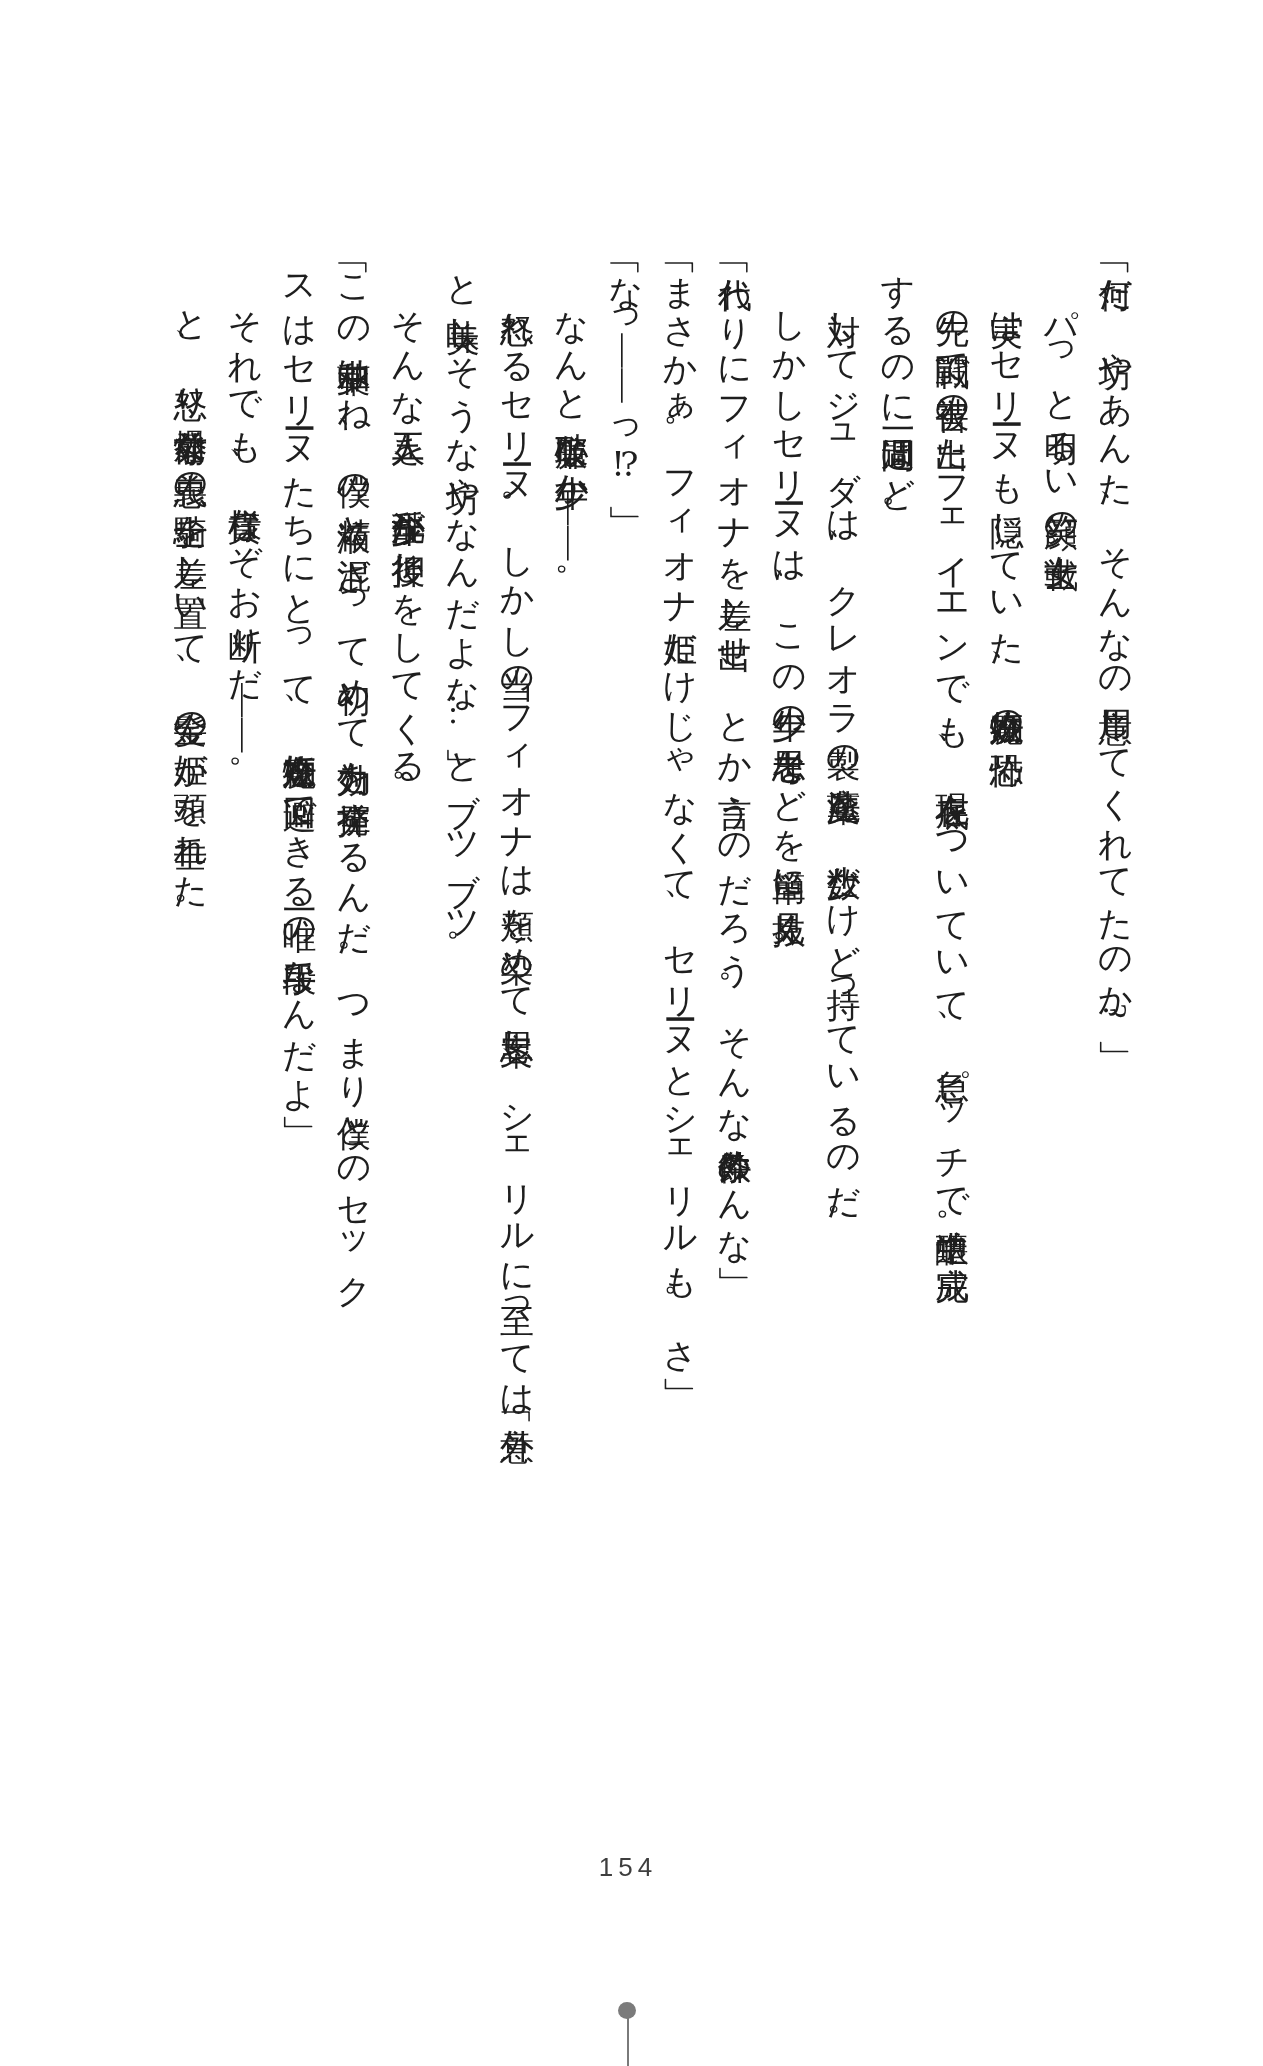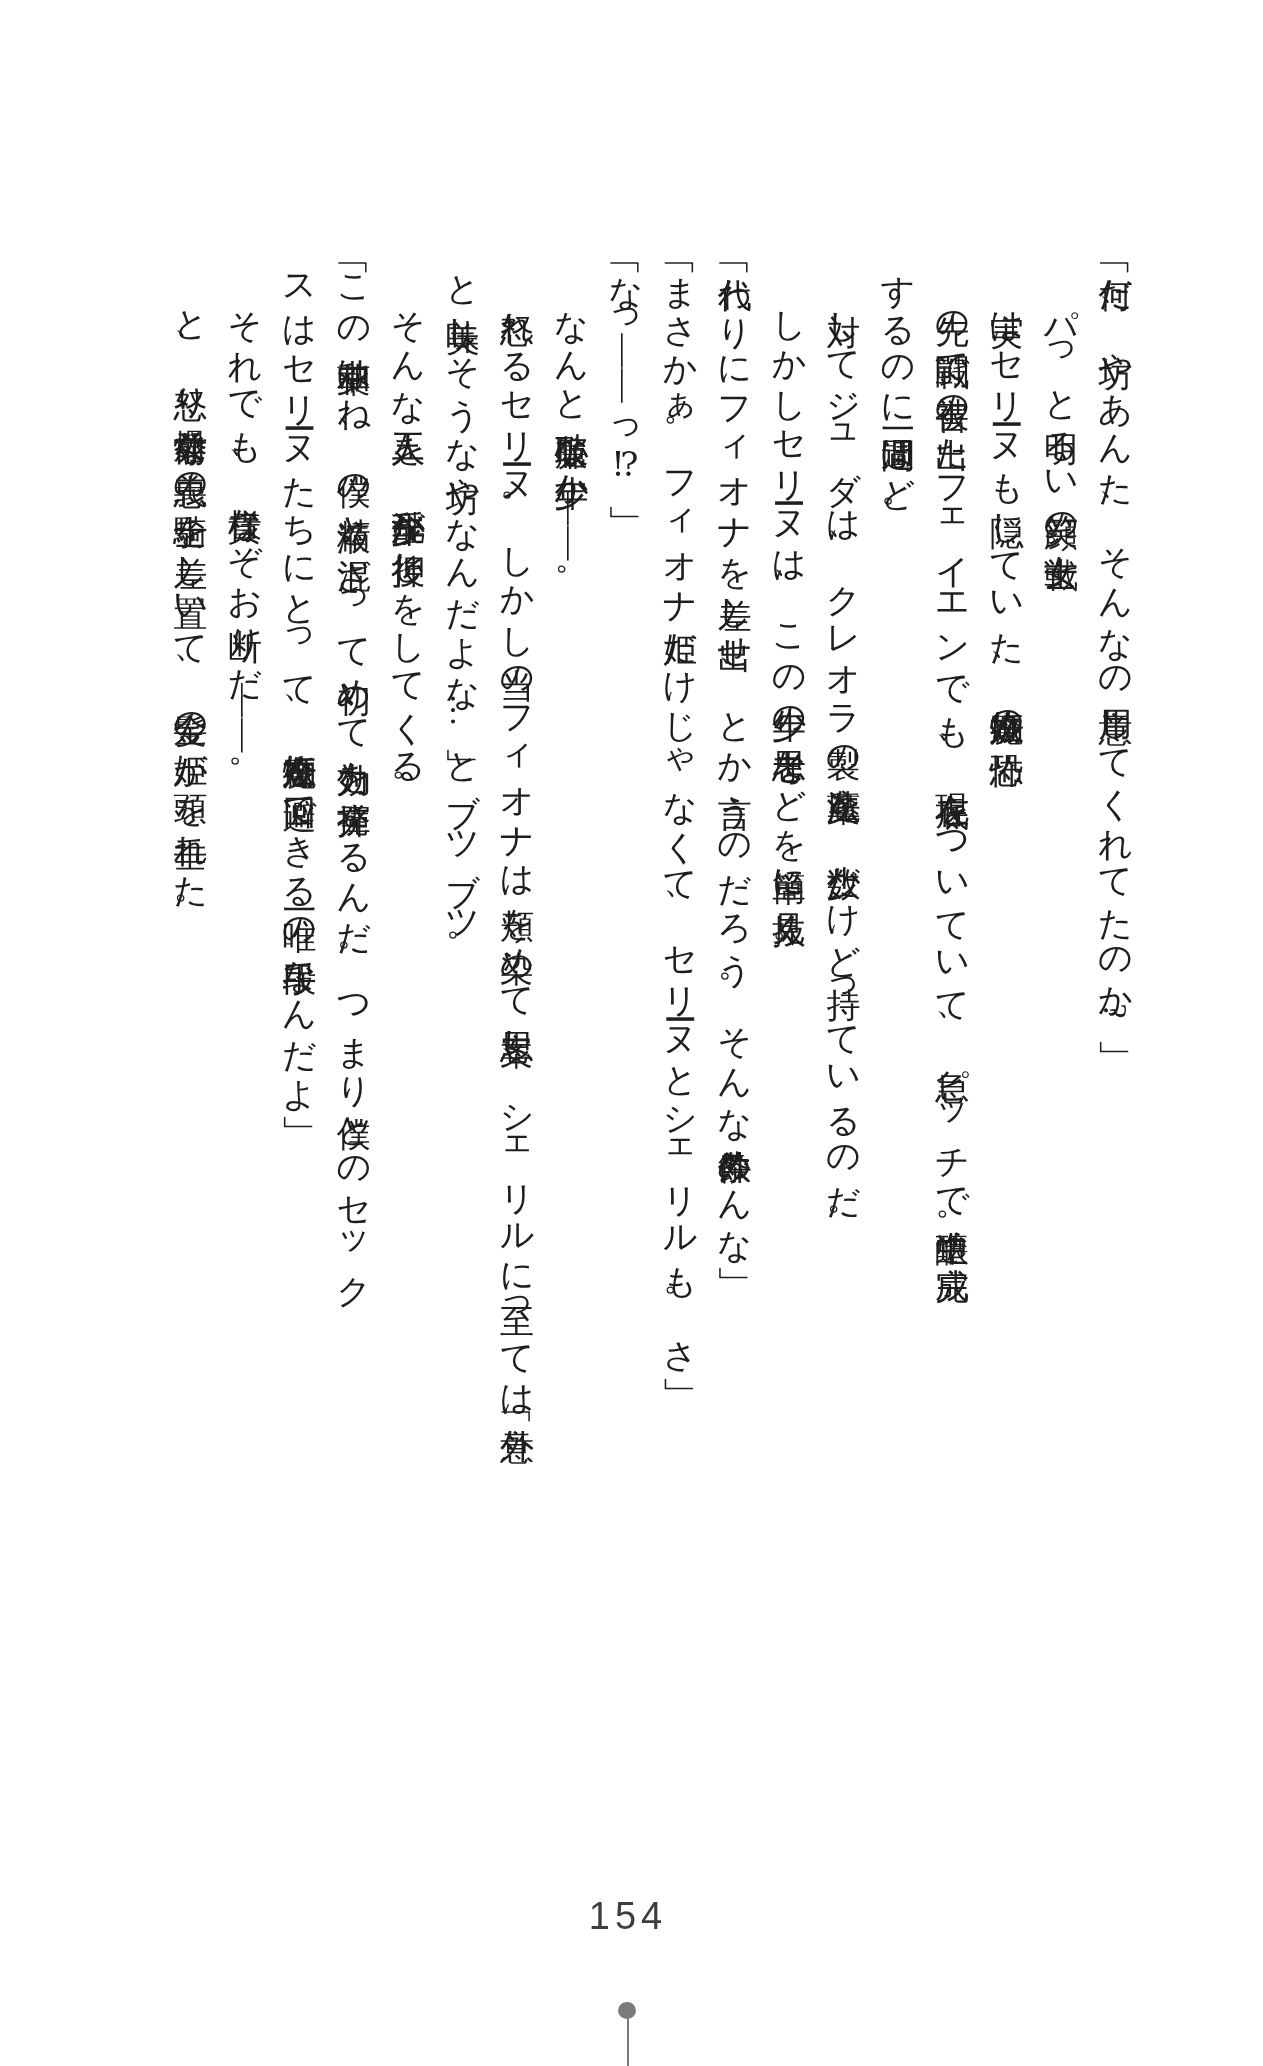--- a/index.html
+++ b/index.html
@@ -27,25 +27,25 @@
     letter-spacing: 1px;
     color: #1e1e1e;
   }
   .text-col {
     margin: 0;
     padding: 0;
     white-space: nowrap;
   }
   .page-number {
     position: absolute;
-    top: 1895px;
+    top: 1852px;
     left: 628px;
     transform: translateX(-50%);
     font-family: "Liberation Sans", "DejaVu Sans", sans-serif;
-    font-size: 38px;
+    font-size: 26px;
     font-weight: 400;
     letter-spacing: 5px;
     color: #3e3e3e;
   }
   .page-marker-dot {
     position: absolute;
     left: 618px;
     top: 2002px;
     width: 18px;
     height: 17px;

